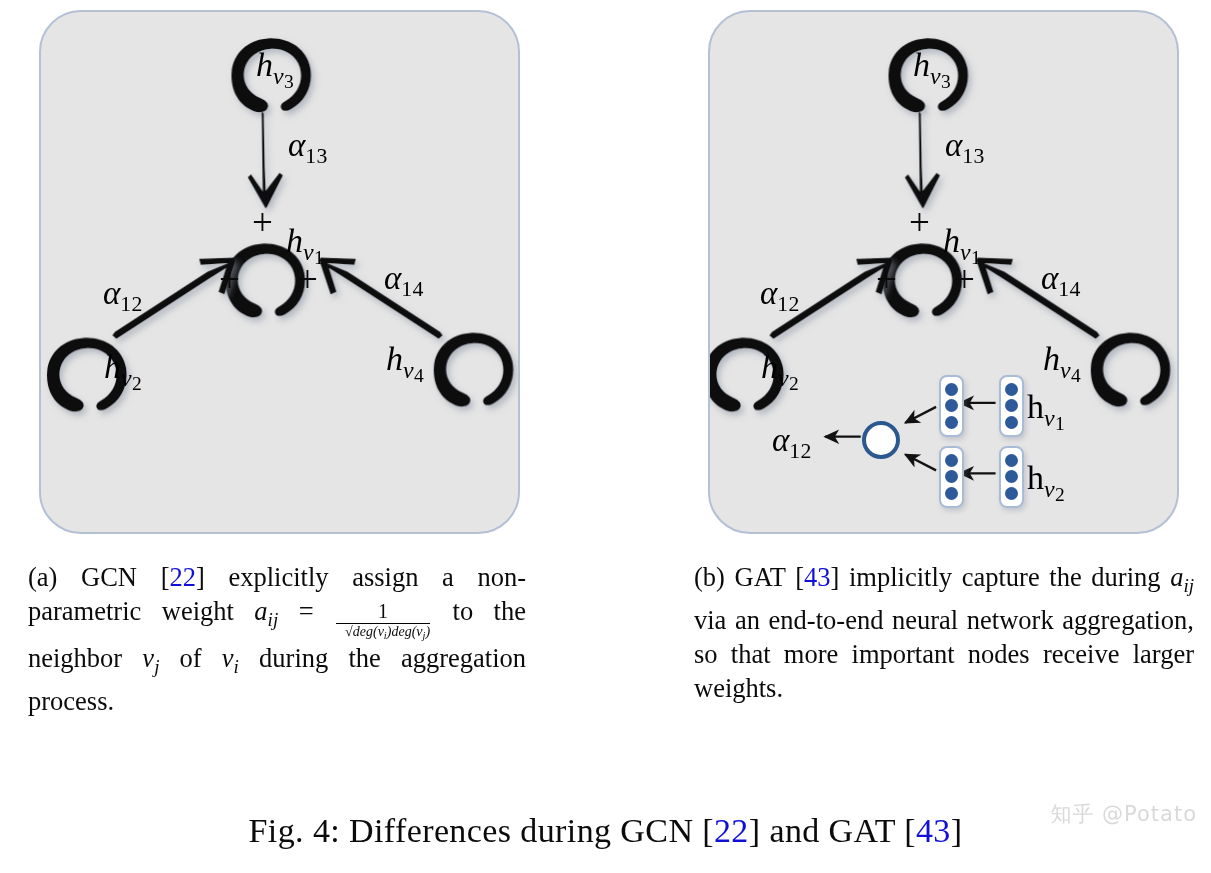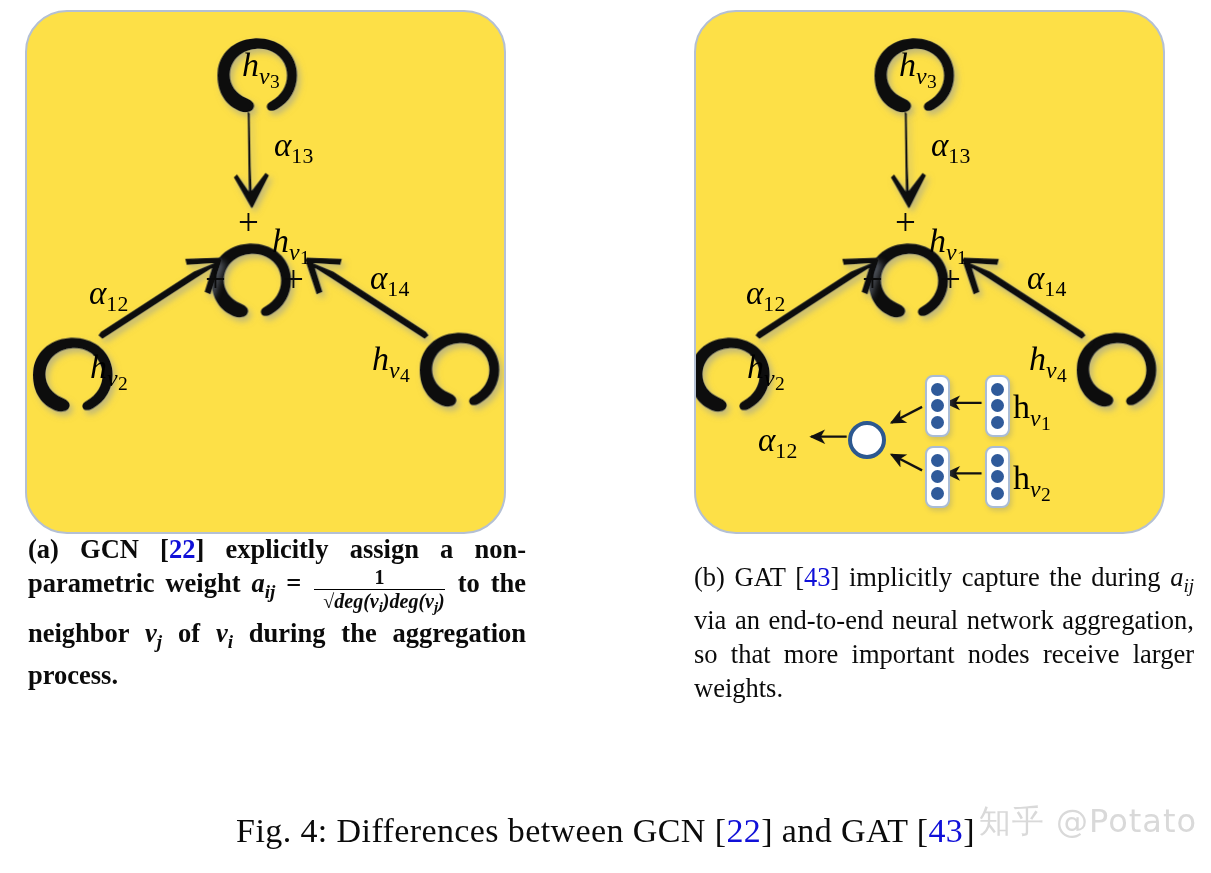--- a/index.html
+++ b/index.html
@@ -17,21 +17,22 @@
     font-family: "Liberation Serif", serif;
     color: #000000;
   }
 
   
   .panel {
     position: absolute;
     box-sizing: border-box;
     border: 2px solid #b4c0d4;
     border-radius: 42px;
-    background: #fde047;
+    background: #e5e5e5;
+    margin-left: 14px;
   }
   #panel-a { left: 25px;  top: 10px; width: 481px; height: 524px; }
   #panel-b { left: 694px; top: 10px; width: 471px; height: 524px; }
 
   .diagram { position: absolute; left: 0; top: 0; width: 100%; height: 100%; }
 
   
   .mathlabel {
     position: absolute;
     font-family: "Liberation Serif", serif;
@@ -96,38 +97,38 @@
 
   
   .caption {
     position: absolute;
     font-family: "Liberation Serif", serif;
     font-size: 26.5px;
     line-height: 34px;
     text-align: justify;
     color: #0b0b0b;
   }
-  #caption-a { left: 28px;  top: 532px; width: 498px; font-weight: bold; }
+  #caption-a { left: 28px;  top: 560px; width: 498px; }
   #caption-b { left: 694px; top: 560px; width: 500px; }
   .ref { color: #1010d8; }
   .mi  { font-style: italic; }
   .mi .sb { font-size: 0.72em; font-style: italic; vertical-align: -0.30em; }
 
   
   .frac {
     display: inline-block;
     vertical-align: -0.72em;
     text-align: center;
     font-size: 22px;
     line-height: 1.12;
     margin: 0 2px;
   }
   .frac .num { display: block; font-style: normal; font-size: 20px; }
   .frac .bar { display: block; border-top: 1.6px solid #000; height: 0; }
-  .frac .den { display: block; font-style: italic; font-size: 20px; white-space: nowrap; margin-left: 9px; }
+  .frac .den { display: block; font-style: italic; font-size: 14px; white-space: nowrap; margin-left: 9px; }
   .frac .den .sb { font-size: 0.74em; vertical-align: -0.28em; }
   .radical { font-style: normal; }
 
   
   #figcaption {
     position: absolute;
     left: 0;
     top: 812px;
     width: 1211px;
     text-align: center;
@@ -136,21 +137,21 @@
     letter-spacing: 0.4px;
     color: #0b0b0b;
   }
 
   
   #watermark {
     position: absolute;
     right: 14px;
     top: 800px;
     font-family: "DejaVu Sans", sans-serif;
-    font-size: 32px;
+    font-size: 21px;
     color: #d9d9d9;
     letter-spacing: 1px;
     user-select: none;
     pointer-events: none;
   }
 </style>
 </head>
 <body>
 
 <div id="page">
@@ -323,17 +324,17 @@
       <span class="vecdot"></span>
       <span class="vecdot"></span>
     </div>
     <div class="mathlabel nodelabel upright" style="left:317px; top:449px;">h<span class="sub">v<span class="num">2</span></span></div>
   </div>
 
   <div class="caption" id="caption-a"><span>(a) GCN [</span><span class="ref">22</span><span>] explicitly assign a non-parametric weight </span><span class="mi"><span>a</span><span class="sb">ij</span></span><span> = </span><span class="frac"><span class="num">1</span><span class="bar"></span><span class="den"><span class="radical">√</span><span>deg(</span><span>v</span><span class="sb">i</span><span>)deg(</span><span>v</span><span class="sb">j</span><span>)</span></span></span><span> to the neighbor </span><span class="mi"><span>v</span><span class="sb">j</span></span><span> of </span><span class="mi"><span>v</span><span class="sb">i</span></span><span> during the aggregation process.</span></div>
 
   <div class="caption" id="caption-b"><span>(b) GAT [</span><span class="ref">43</span><span>] implicitly capture the during </span><span class="mi"><span>a</span><span class="sb">ij</span></span><span> via an end-to-end neural network aggregation, so that more important nodes receive larger weights.</span></div>
 
-  <div id="figcaption"><span>Fig. 4: Differences between GCN [</span><span class="ref">22</span><span>] and GAT [</span><span class="ref">43</span><span>]</span></div>
+  <div id="figcaption"><span>Fig. 4: Differences during GCN [</span><span class="ref">22</span><span>] and GAT [</span><span class="ref">43</span><span>]</span></div>
 
   <div id="watermark">知乎 @Potato</div>
 
 </div>
 
 </body></html>

